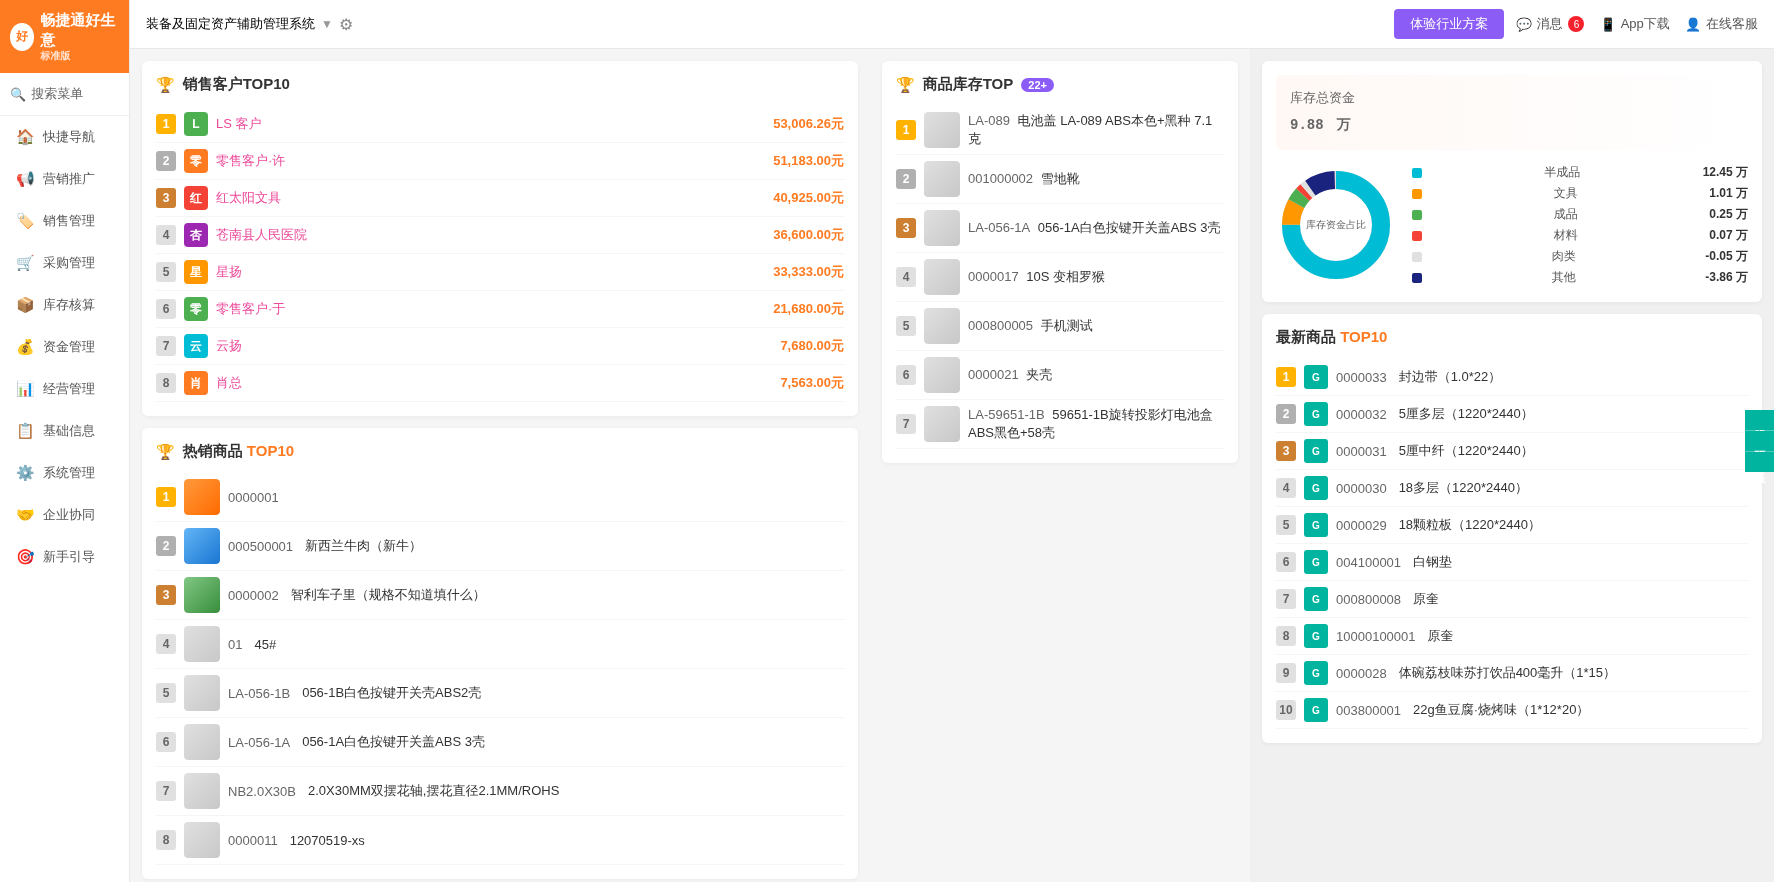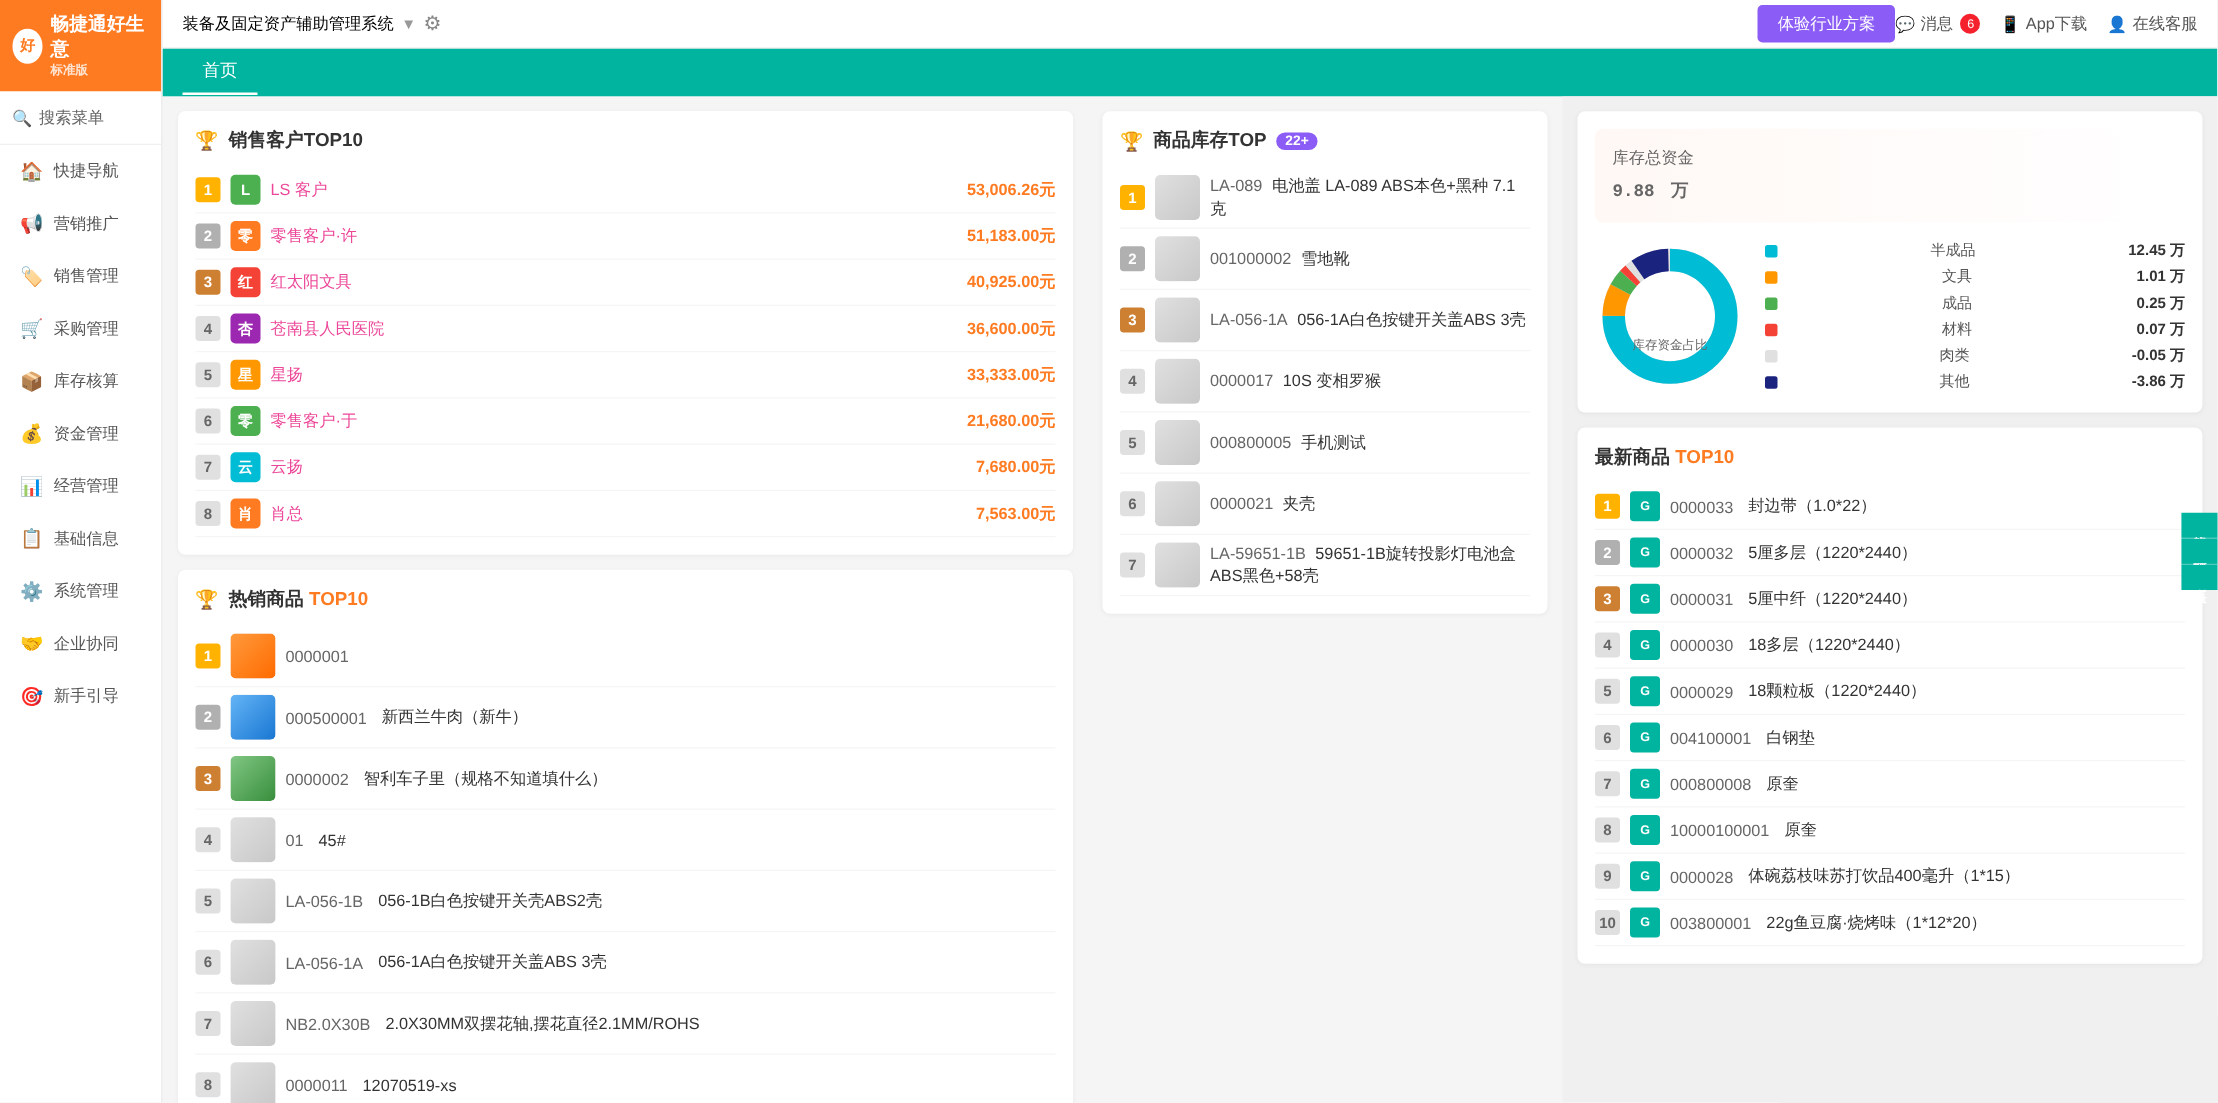--- a/index.html
+++ b/index.html
@@ -64,27 +64,27 @@
     
     .main {
       flex: 1;
       display: flex;
       flex-direction: column;
       overflow: hidden;
     }
 
     
     .topbar {
-      height: 39px;
+      height: 49px;
       background: #fff;
       border-bottom: 1px solid #e8e8e8;
       display: flex;
       align-items: center;
       padding: 4px 16px;
-      gap: 0;
+      gap: 12px;
       flex-shrink: 0;
     }
     .topbar-title-inner {
       display: flex; align-items: center; gap: 6px;
     }
     .topbar-btn {
       background: #8b5cf6;
       color: #fff;
       border: none;
       border-radius: 4px;
@@ -254,21 +254,21 @@
     .donut-section {
       display: flex; align-items: center; gap: 16px;
     }
     .donut-wrapper {
       width: 120px; height: 120px;
       position: relative; flex-shrink: 0;
     }
     .donut-center-label {
       position: absolute; top: 50%; left: 50%;
       transform: translate(-50%, -50%);
-      font-size: 10px; color: #666; text-align: center; margin-top: 23px;
+      font-size: 10px; color: #666; text-align: center;
     }
     .legend-list { flex: 1; }
     .legend-item {
       display: flex; align-items: center; gap: 6px;
       padding: 2px 0; font-size: 12px; color: #555; text-align: center;
     }
     .legend-dot { width: 10px; height: 10px; border-radius: 2px; flex-shrink: 0; }
     .legend-label { flex: 1; }
     .legend-value { color: #333; font-weight: bold; }
 
@@ -410,23 +410,20 @@
         <span>📱</span>
         <span>App下载</span>
       </div>
       <div class="topbar-right-item">
         <span>👤</span>
         <span>在线客服</span>
       </div>
     </div>
   </div>
 
-  <div class="page-nav">
-    <div class="page-nav-item">首页</div>
-  </div>
 
   <div class="content">
 
     <div class="left-panel">
 
       <div class="card">
         <div class="section-title">
           <span>🏆</span>
           <span>销售客户TOP10</span>
         </div>

